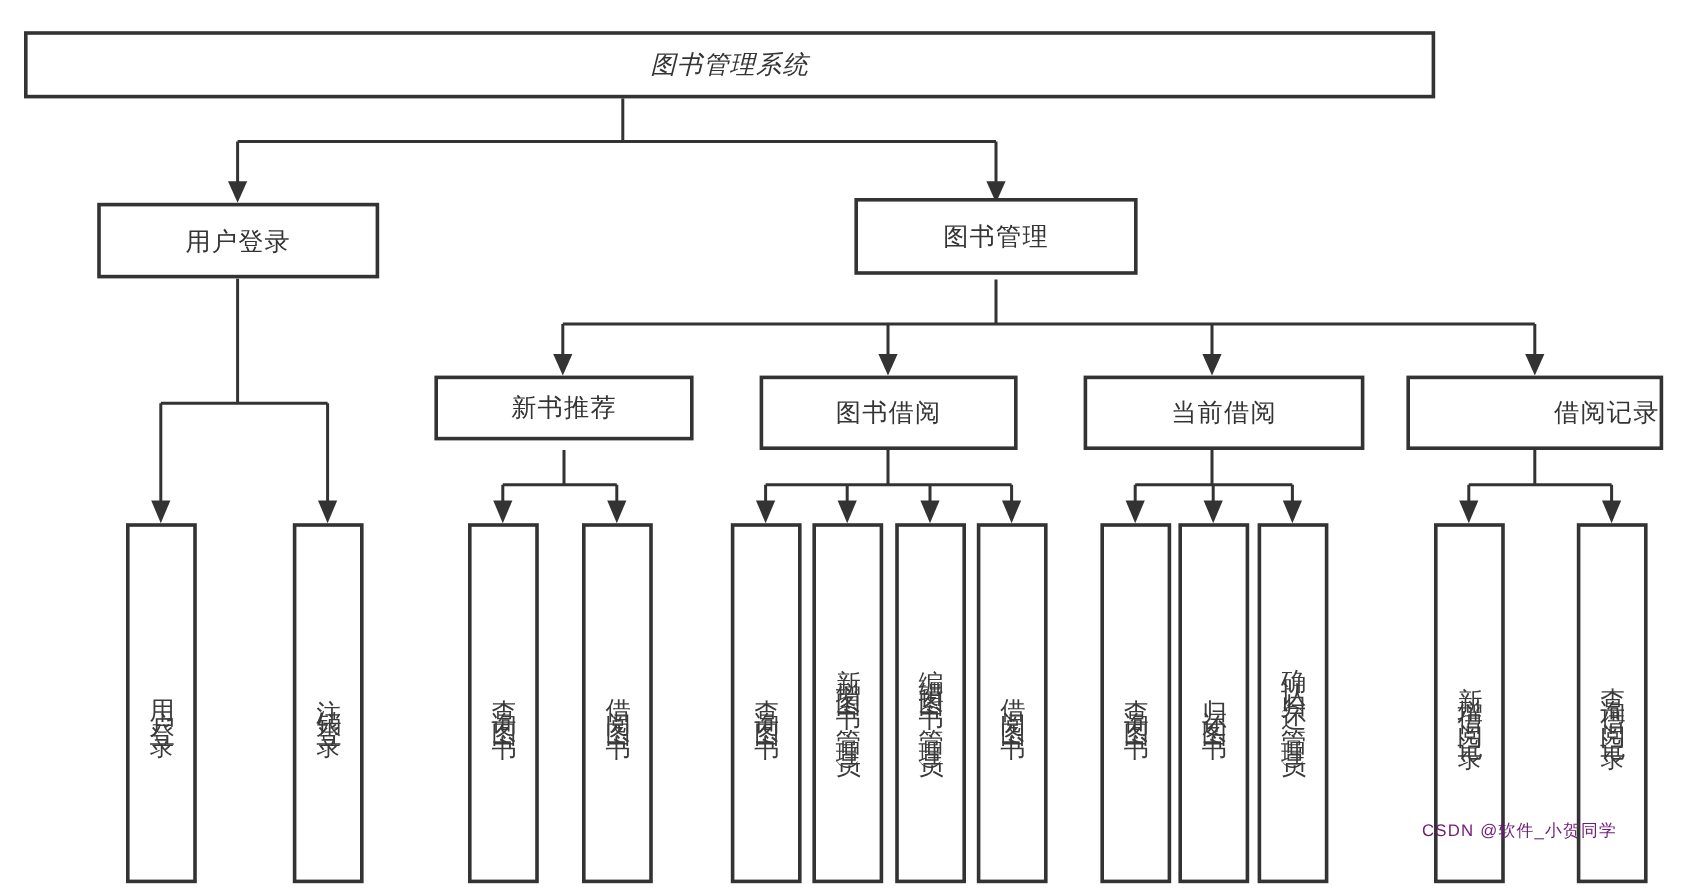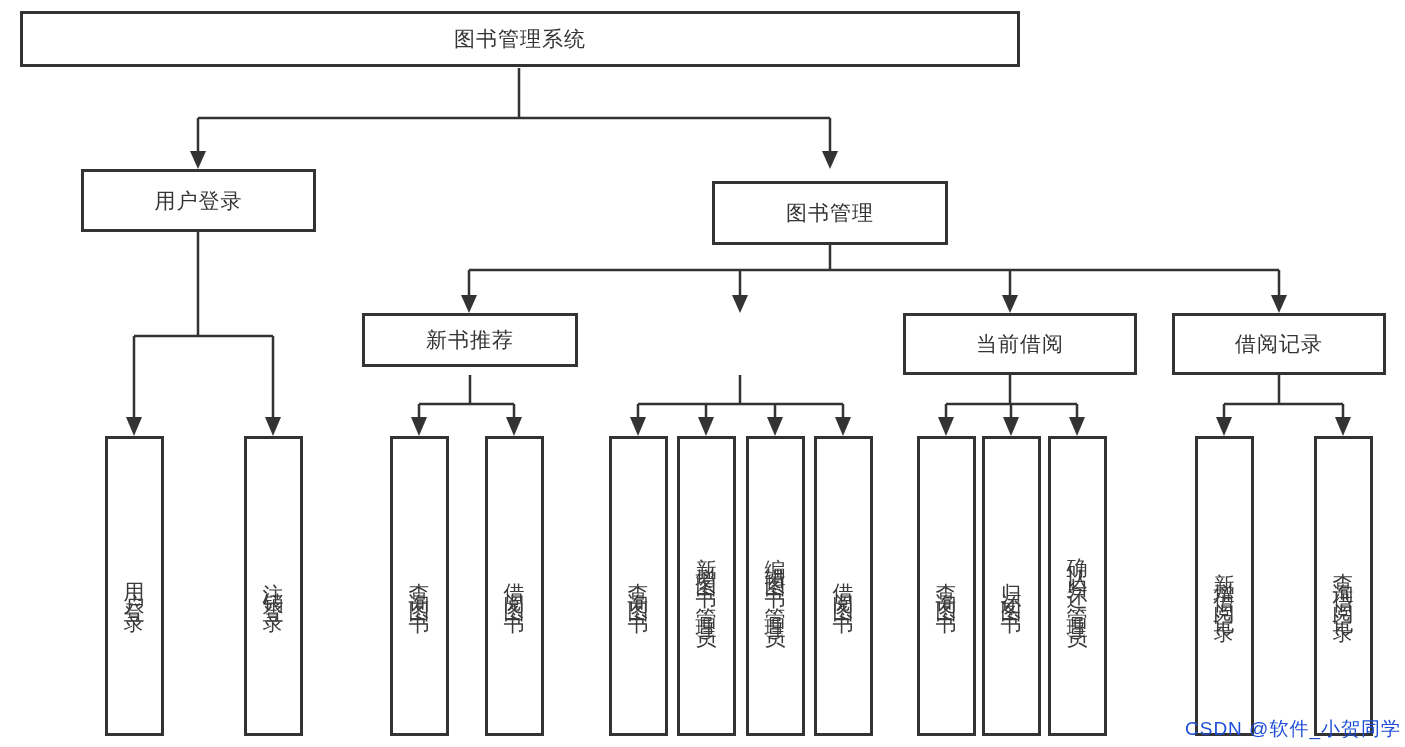--- a/index.html
+++ b/index.html
@@ -33,23 +33,23 @@
     writing-mode: vertical-rl;
     text-orientation: mixed;
     font-size: 21px;
     letter-spacing: 10px;
     color: #3a3a3a;
     line-height: 1;
   }
   .watermark {
     position: absolute;
     left: 1185px;
-    top: 716px;
-    font-size: 19px;
-    color: #1d4ed8;
+    top: 684px;
+    font-size: 14px;
+    color: #701a75;
     z-index: 6;
     white-space: nowrap;
     letter-spacing: 1px;
   }
   .cline { stroke: #333333; stroke-width: 2.5; fill: none; }
   .arrow { fill: #333333; stroke: none; }
 </style>
 </head>
 <body>
 
@@ -98,38 +98,41 @@
       <polygon class="arrow" points="1069,417 1085,417 1077,436"></polygon>
     </g>
 
     <g>
       <path class="cline" d="M1279,375 L1279,404 M1224,404 L1343,404 M1224,404 L1224,419 M1343,404 L1343,419"></path>
       <polygon class="arrow" points="1216,417 1232,417 1224,436"></polygon>
       <polygon class="arrow" points="1335,417 1351,417 1343,436"></polygon>
     </g>
   </svg>
 
-  <div class="node hnode" style="left:20px; top:11px; width:1000px; height:56px;">
+  <div class="node hnode" style="left:20px; top:26px; width:1176px; height:56px;font-style:italic;">
     <span>图书管理系统</span>
   </div>
 
   <div class="node hnode" style="left:81px; top:169px; width:235px; height:63px;">
     <span>用户登录</span>
   </div>
-  <div class="node hnode" style="left:712px; top:181px; width:236px; height:64px;">
+  <div class="node hnode" style="left:712px; top:165px; width:236px; height:64px;">
     <span>图书管理</span>
   </div>
 
   <div class="node hnode" style="left:362px; top:313px; width:216px; height:54px;">
     <span>新书推荐</span>
   </div>
+  <div class="node hnode" style="left:633px; top:313px; width:215px; height:62px;">
+    <span>图书借阅</span>
+  </div>
   <div class="node hnode" style="left:903px; top:313px; width:234px; height:62px;">
     <span>当前借阅</span>
   </div>
-  <div class="node hnode" style="left:1172px; top:313px; width:214px; height:62px;">
+  <div class="node hnode" style="left:1172px; top:313px; width:214px; height:62px;justify-content:flex-end;">
     <span>借阅记录</span>
   </div>
 
   <div class="node vnode" style="left:105px; top:436px; width:59px; height:300px;">
     <span>用户登录</span>
   </div>
   <div class="node vnode" style="left:244px; top:436px; width:59px; height:300px;">
     <span>注销登录</span>
   </div>
 

